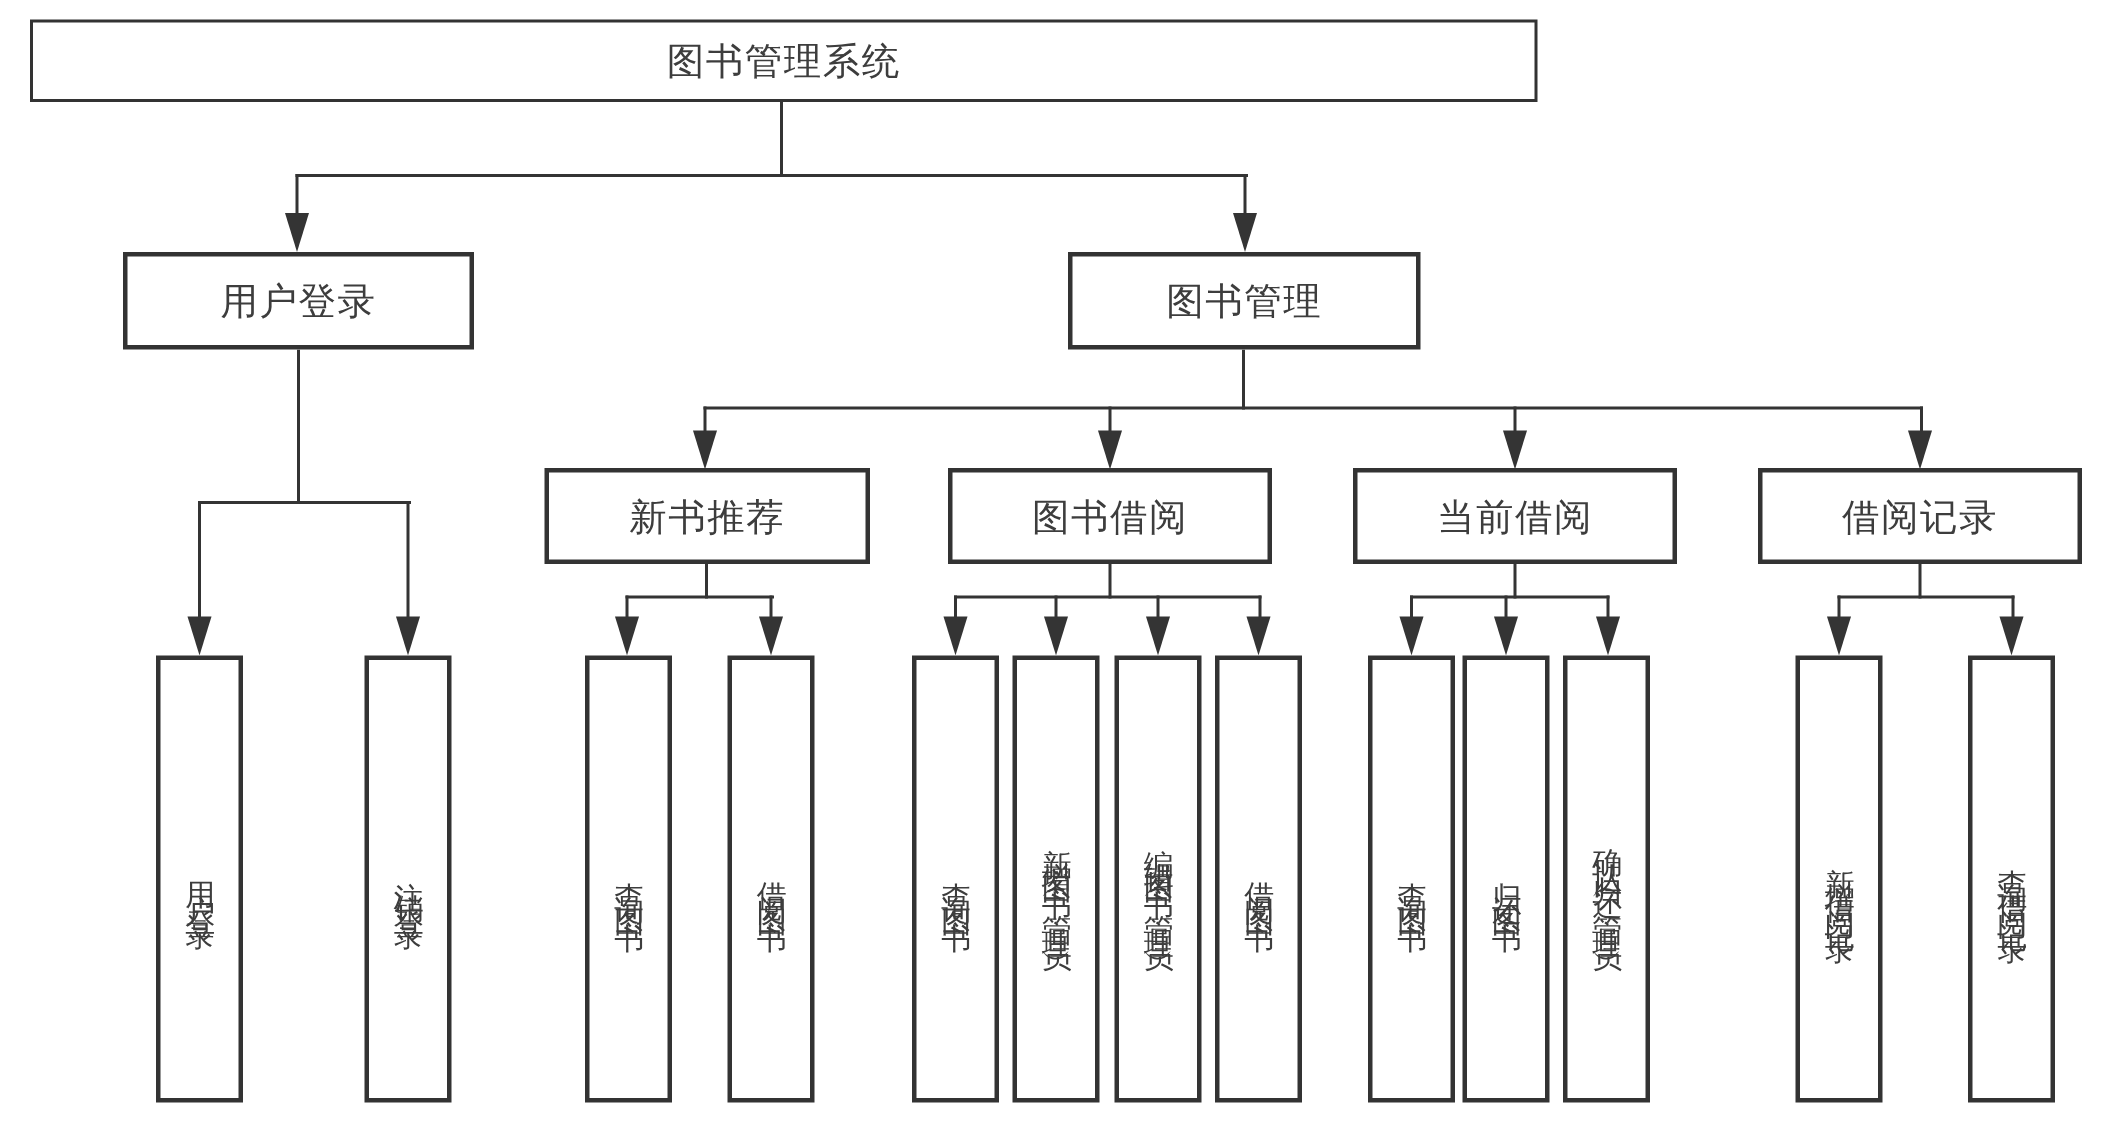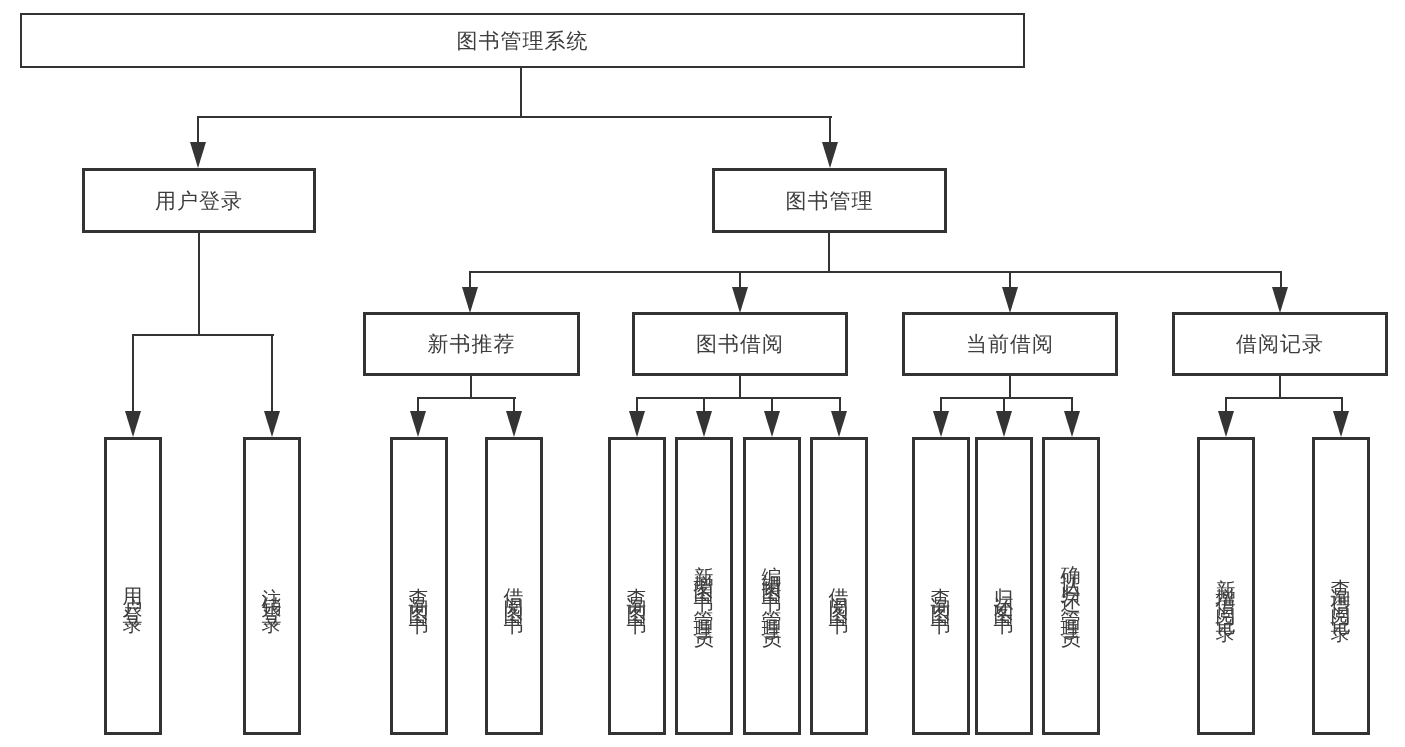--- a/index.html
+++ b/index.html
@@ -6,21 +6,21 @@
   .canvas{
     position:relative;width:1405px;height:747px;background:#ffffff;overflow:hidden;
     font-family:"Liberation Sans","DejaVu Sans",sans-serif;
   }
   
   .node{
     position:absolute;background:#ffffff;border:3px solid #333333;
     display:flex;align-items:center;justify-content:center;box-sizing:border-box;
   }
   .node.root{border-width:2px;}
-  .node .lbl{font-size:21px;color:#3d3d3d;letter-spacing:1px;white-space:nowrap;}
+  .node .lbl{font-size:25px;color:#3d3d3d;letter-spacing:1px;white-space:nowrap;}
   
   .vnode{
     position:absolute;top:437px;height:298px;width:58px;
     background:#ffffff;border:3px solid #333333;box-sizing:border-box;
     display:flex;align-items:center;justify-content:center;
   }
   .vnode .vlbl{
     writing-mode:vertical-rl;text-orientation:mixed;
     font-size:20px;color:#3d3d3d;letter-spacing:9px;line-height:1;
     transform:translateY(4px);

